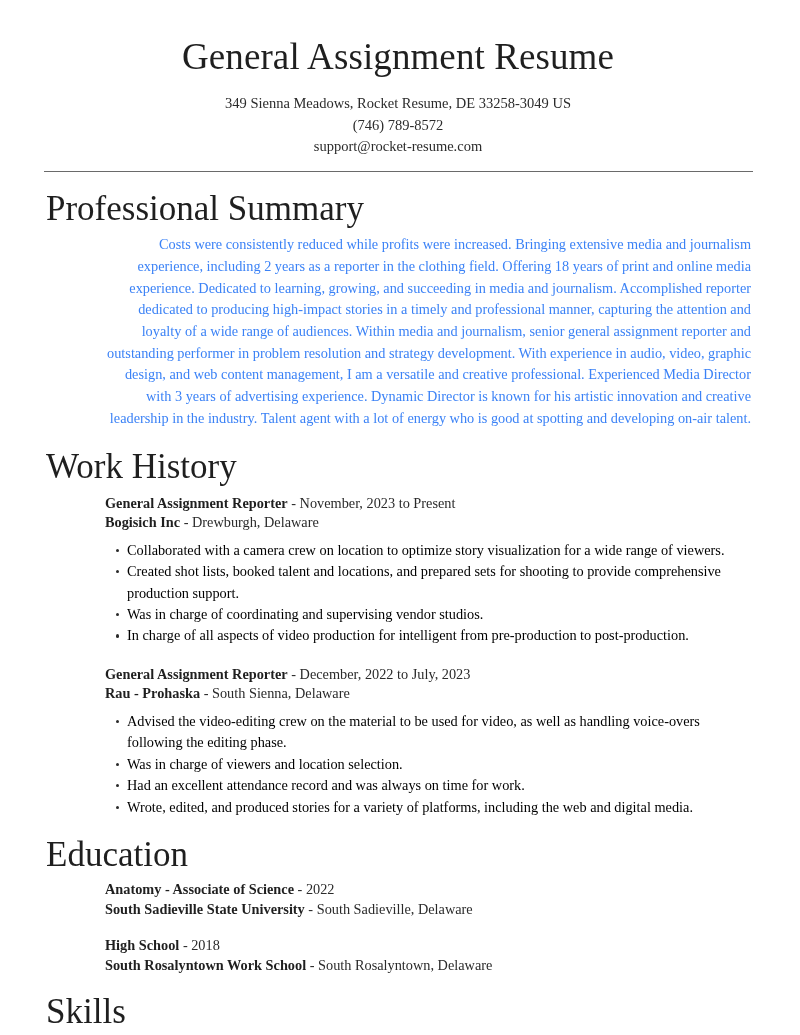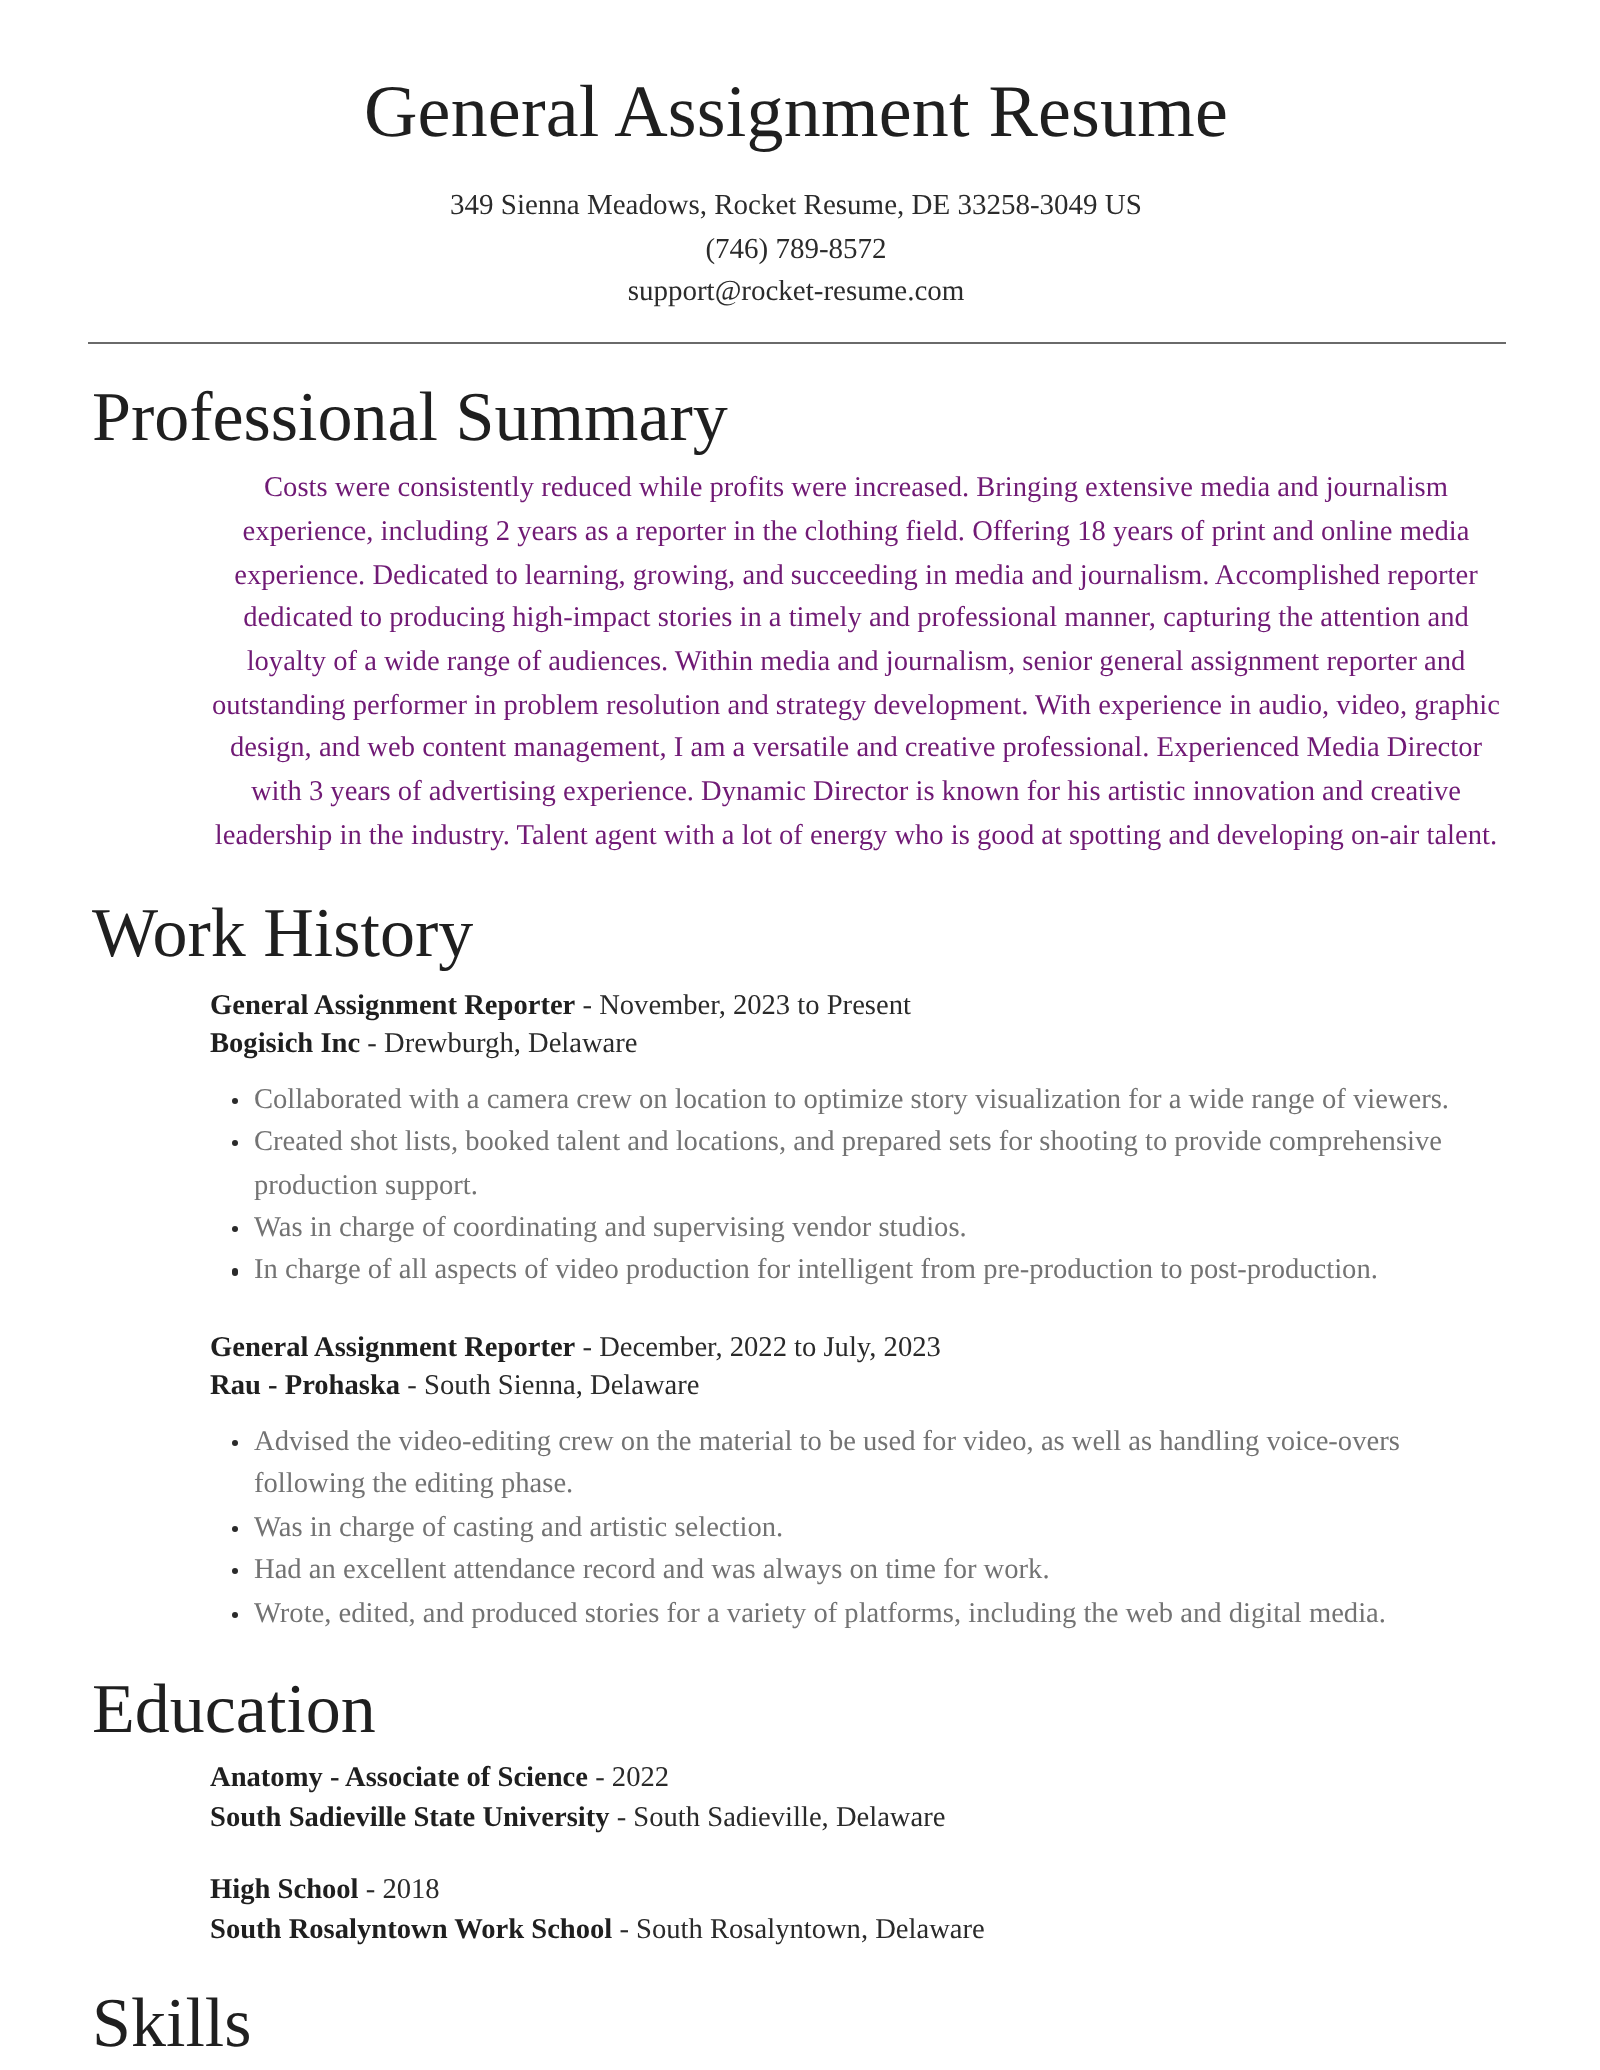--- a/index.html
+++ b/index.html
@@ -66,22 +66,22 @@
   .section-body {
     padding-left: 59px;   
     padding-top: 5px;
   }
 
   
   .summary-text {
     font-size: 14.3px;
     line-height: 1.52;
     margin: 0;
-    text-align: center;
-    color: #701a75;
+    text-align: right;
+    color: #3b82f6;
   }
 
   
   .job {
     padding-top: 2px;
   }
   .job + .job {
     padding-top: 18px;
   }
   .job-line {
@@ -99,21 +99,21 @@
     list-style: none;
     margin: 7px 0 0 0;
     padding: 0;
   }
   ul.bullets > li {
     position: relative;
     font-size: 14.3px;
     line-height: 1.50;
     padding-left: 22px;
     margin: 0;
-    color: #737373;
+    color: #000000;
   }
   ul.bullets > li::before {
     content: "";
     position: absolute;
     left: 11px;
     top: 9px;
     width: 3.2px;
     height: 3.2px;
     border-radius: 50%;
     background: #2a2a2a;
@@ -193,21 +193,21 @@
         <div class="job-line">
           <span class="strong">General Assignment Reporter</span>
           <span>- December, 2022 to July, 2023</span>
         </div>
         <div class="job-line">
           <span class="strong">Rau - Prohaska</span>
           <span>- South Sienna, Delaware</span>
         </div>
         <ul class="bullets">
           <li>Advised the video-editing crew on the material to be used for video, as well as handling voice-overs following the editing phase.</li>
-          <li>Was in charge of casting and artistic selection.</li>
+          <li>Was in charge of viewers and location selection.</li>
           <li>Had an excellent attendance record and was always on time for work.</li>
           <li>Wrote, edited, and produced stories for a variety of platforms, including the web and digital media.</li>
         </ul>
       </div>
 
     </div>
   </div>
 
   <div class="section">
     <h2 class="section-title">Education</h2>

